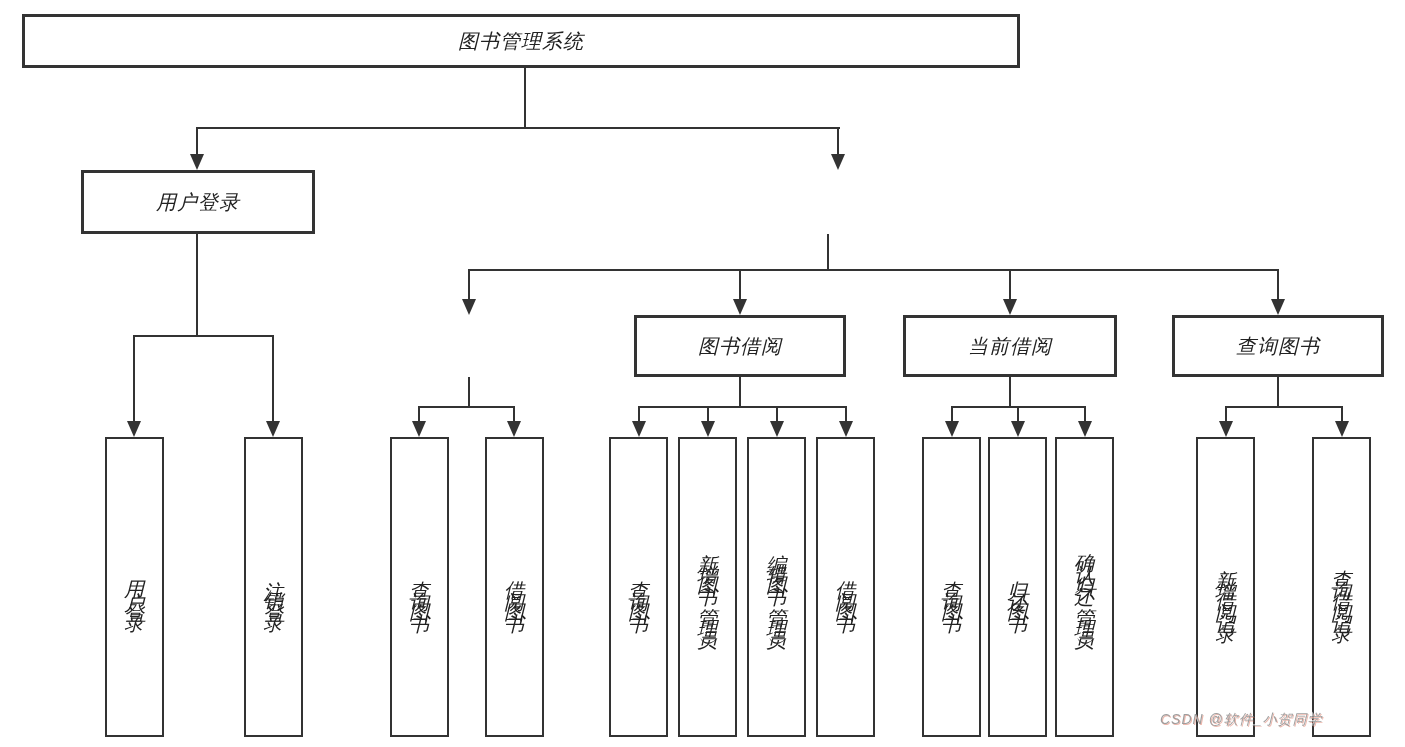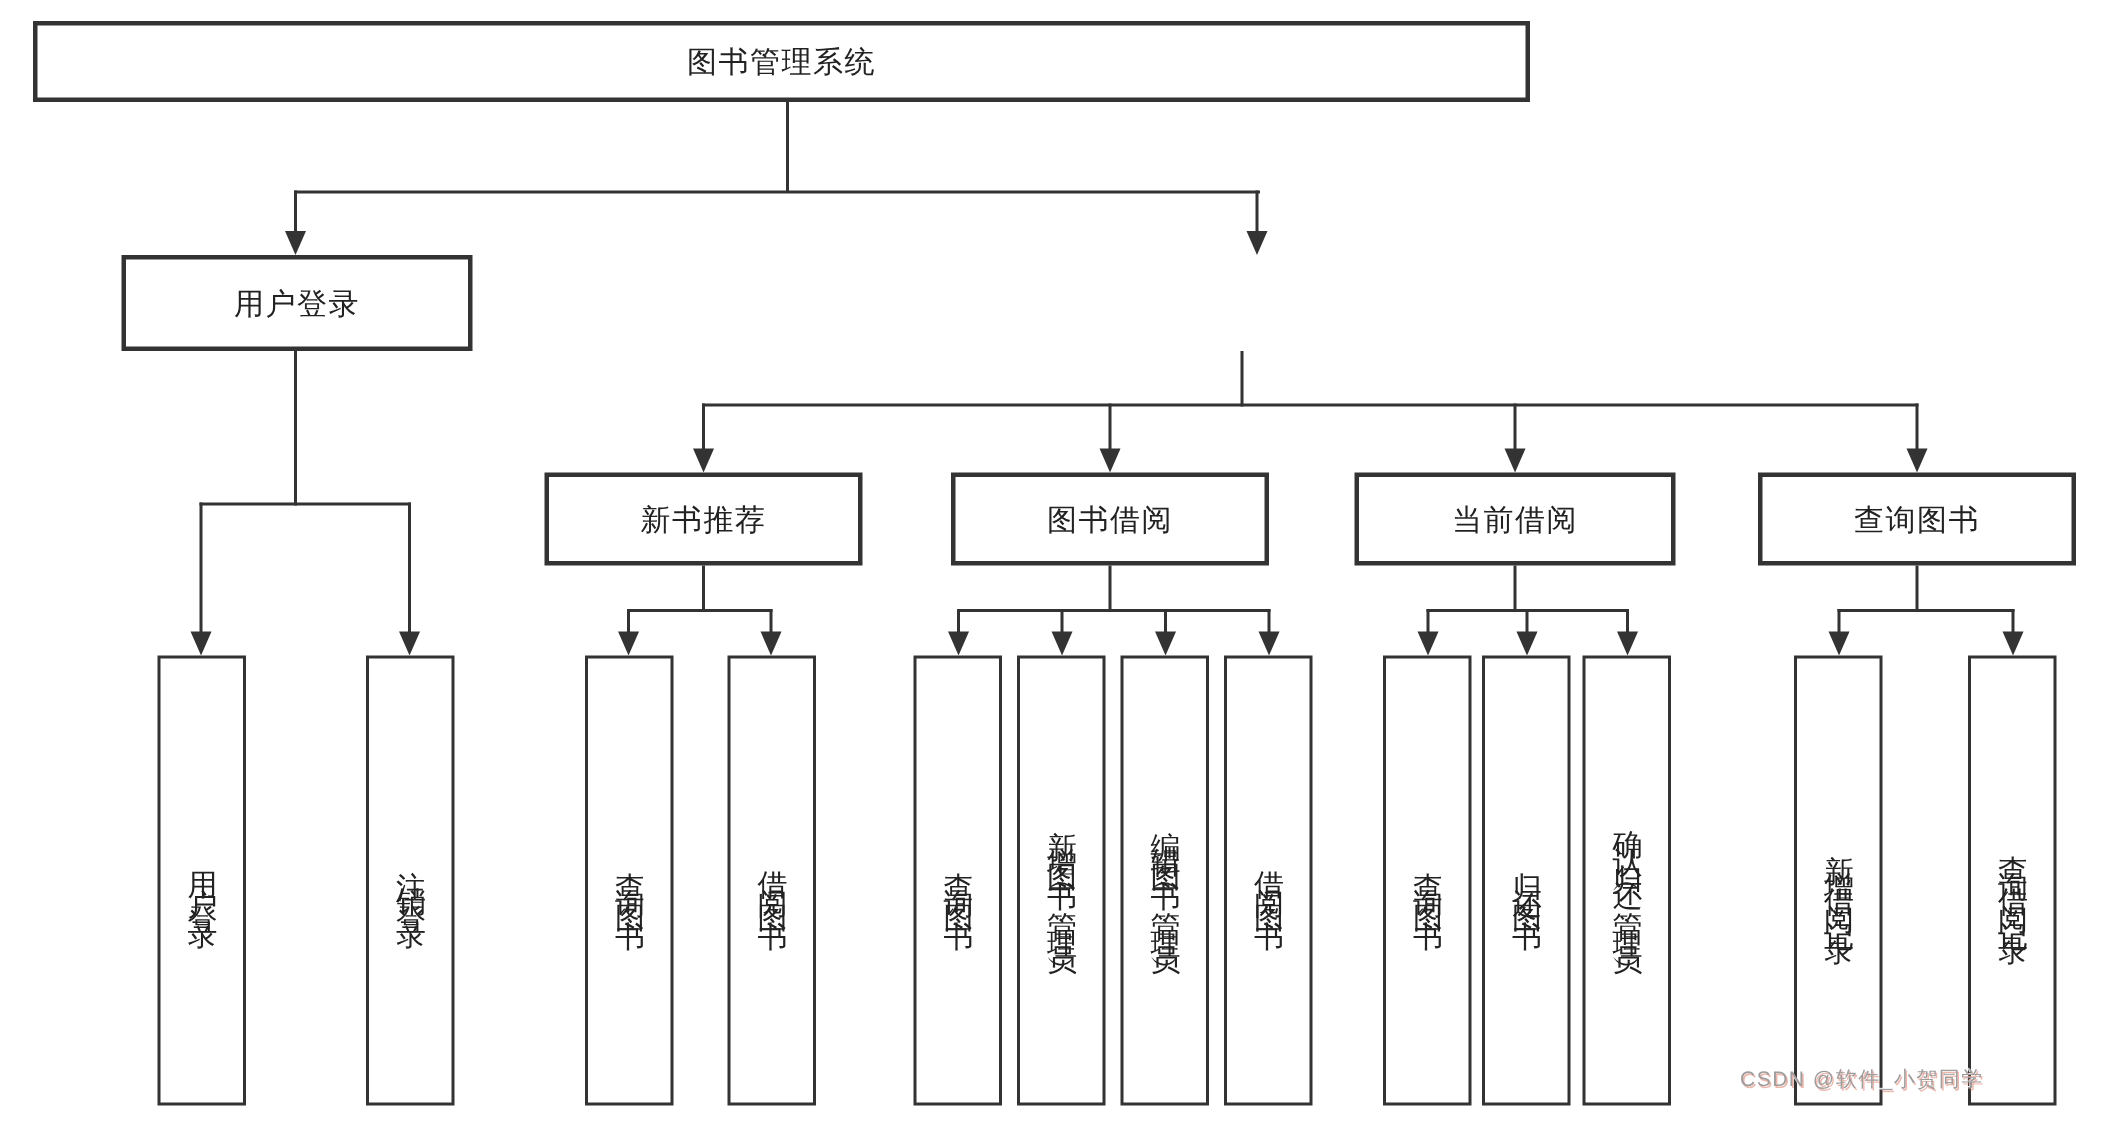--- a/index.html
+++ b/index.html
@@ -9,20 +9,21 @@
     --watermark:#9e9e9e;
   }
   html,body{margin:0;padding:0;background:var(--background);}
   #canvas{
     position:relative;
     width:1405px;height:747px;
     background:var(--background);
     font-family:"Liberation Sans","DejaVu Sans",sans-serif;
     color:var(--text);
     overflow:hidden;
+    font-style:italic;
   }
   .box{
     position:absolute;
     box-sizing:border-box;
     background:#fff;
     border:3px solid var(--line);
     display:flex;align-items:center;justify-content:center;
     font-size:20px;
     letter-spacing:1px;
     color:var(--text);
@@ -81,21 +82,20 @@
   <div class="h" style="left:468px;top:269px;width:811px"></div>
   <div class="v" style="left:468px;top:269px;height:32px"></div>
   <div class="arw" style="left:462px;top:299px"></div>
   <div class="v" style="left:739px;top:269px;height:32px"></div>
   <div class="arw" style="left:733px;top:299px"></div>
   <div class="v" style="left:1009px;top:269px;height:32px"></div>
   <div class="arw" style="left:1003px;top:299px"></div>
   <div class="v" style="left:1277px;top:269px;height:32px"></div>
   <div class="arw" style="left:1271px;top:299px"></div>
 
-  <div class="box" style="left:363px;top:315px;width:212px;height:62px">新书推荐</div>
   <div class="box" style="left:903px;top:315px;width:214px;height:62px">当前借阅</div>
   <div class="box" style="left:634px;top:315px;width:212px;height:62px">图书借阅</div>
   <div class="box" style="left:1172px;top:315px;width:212px;height:62px">查询图书</div>
 
   <div class="v" style="left:468px;top:377px;height:31px"></div>
   <div class="h" style="left:418px;top:406px;width:97px"></div>
   <div class="v" style="left:418px;top:406px;height:17px"></div>
   <div class="arw" style="left:412px;top:421px"></div>
   <div class="v" style="left:513px;top:406px;height:17px"></div>
   <div class="arw" style="left:507px;top:421px"></div>

